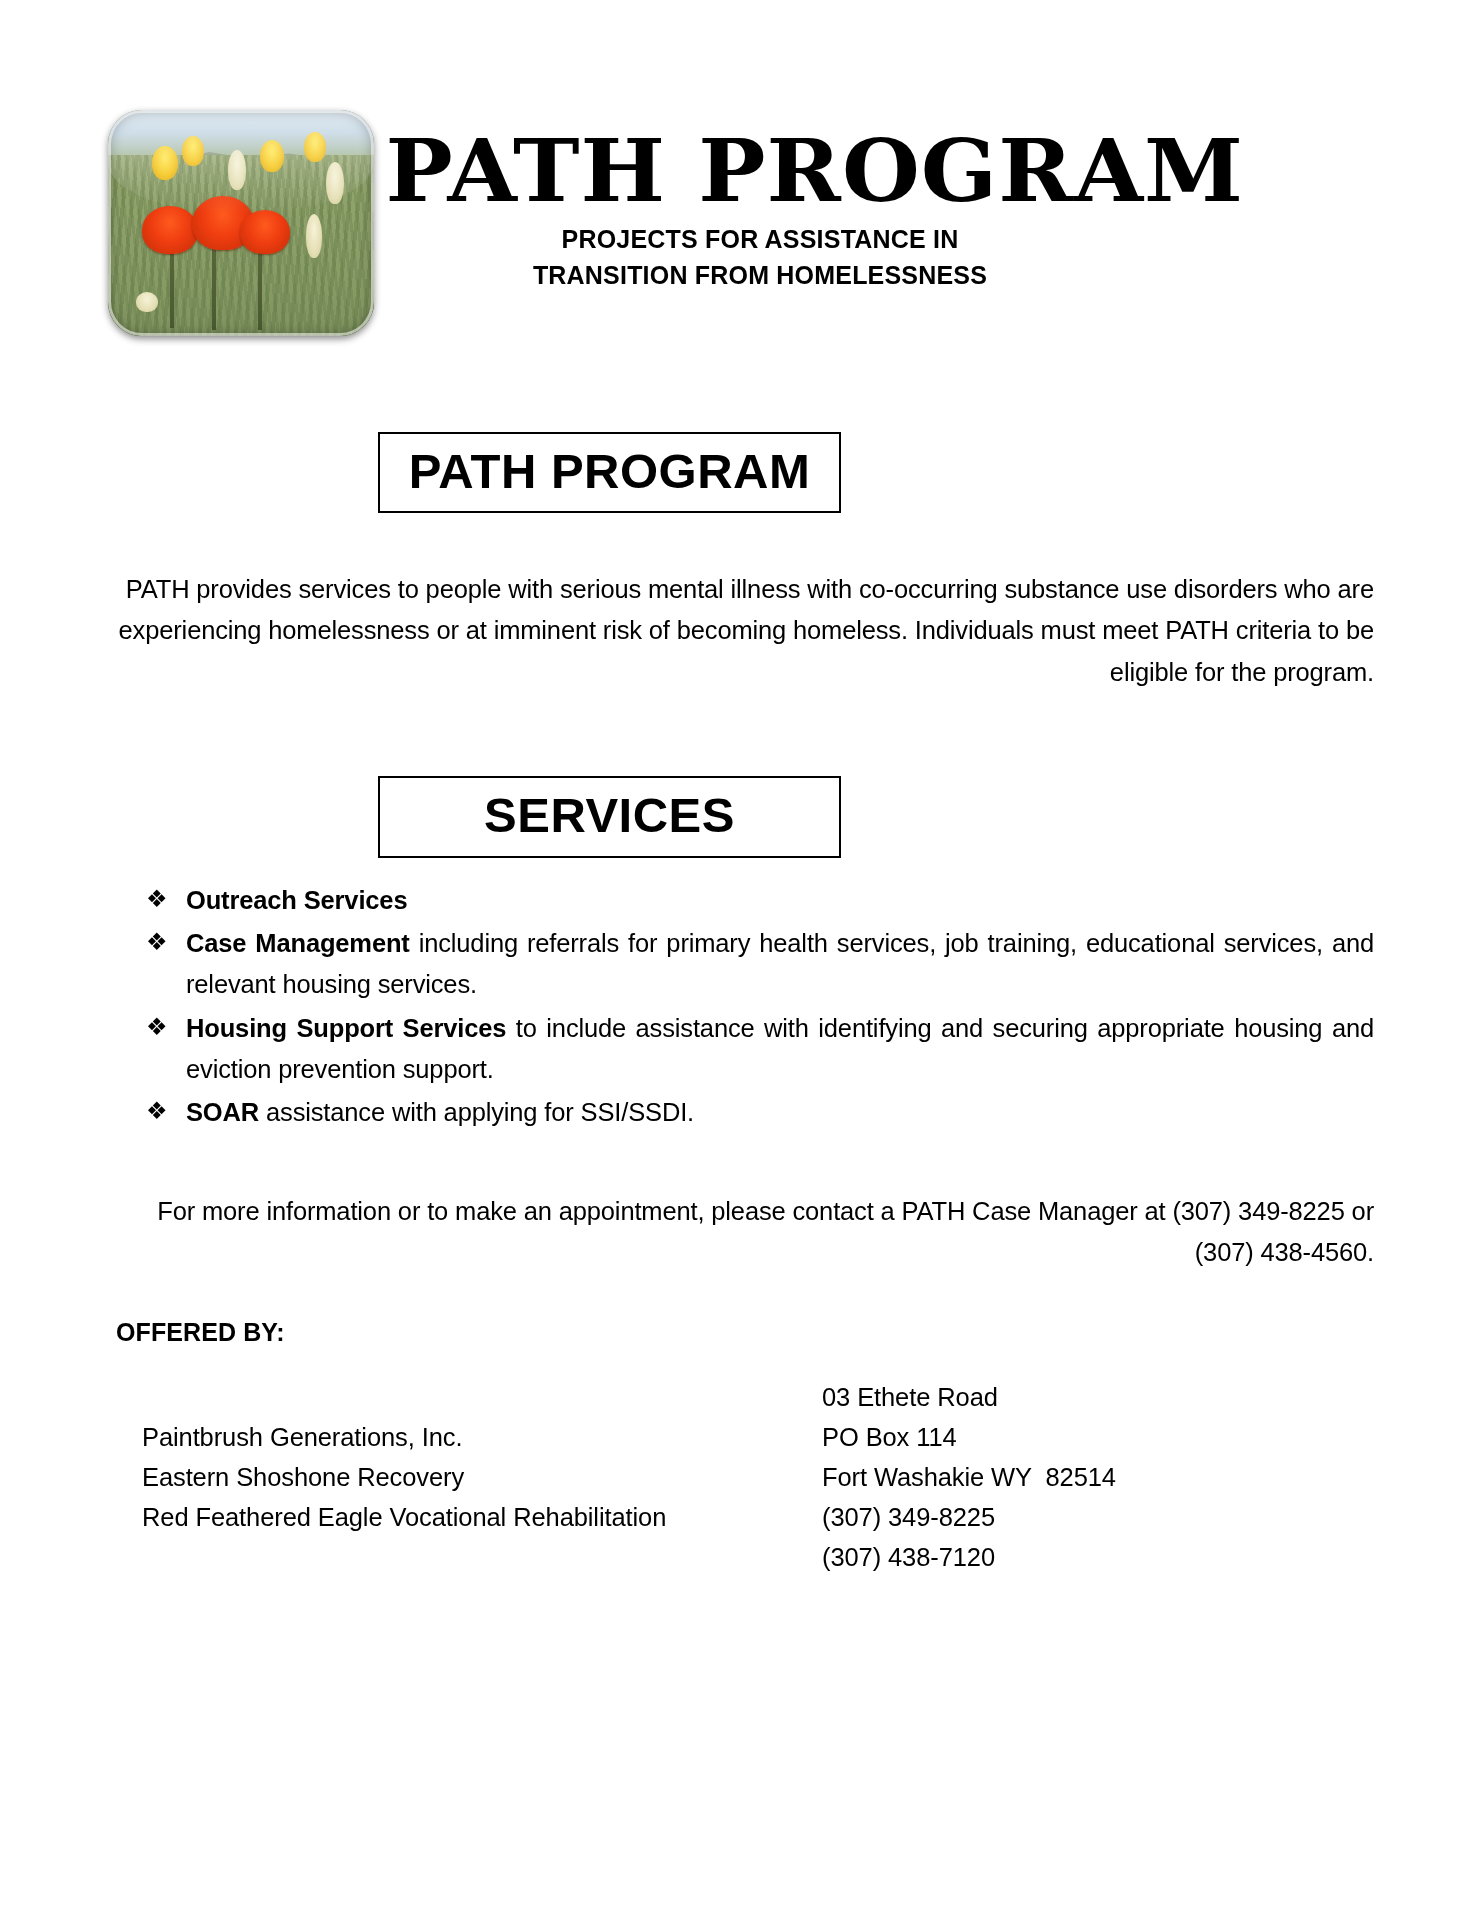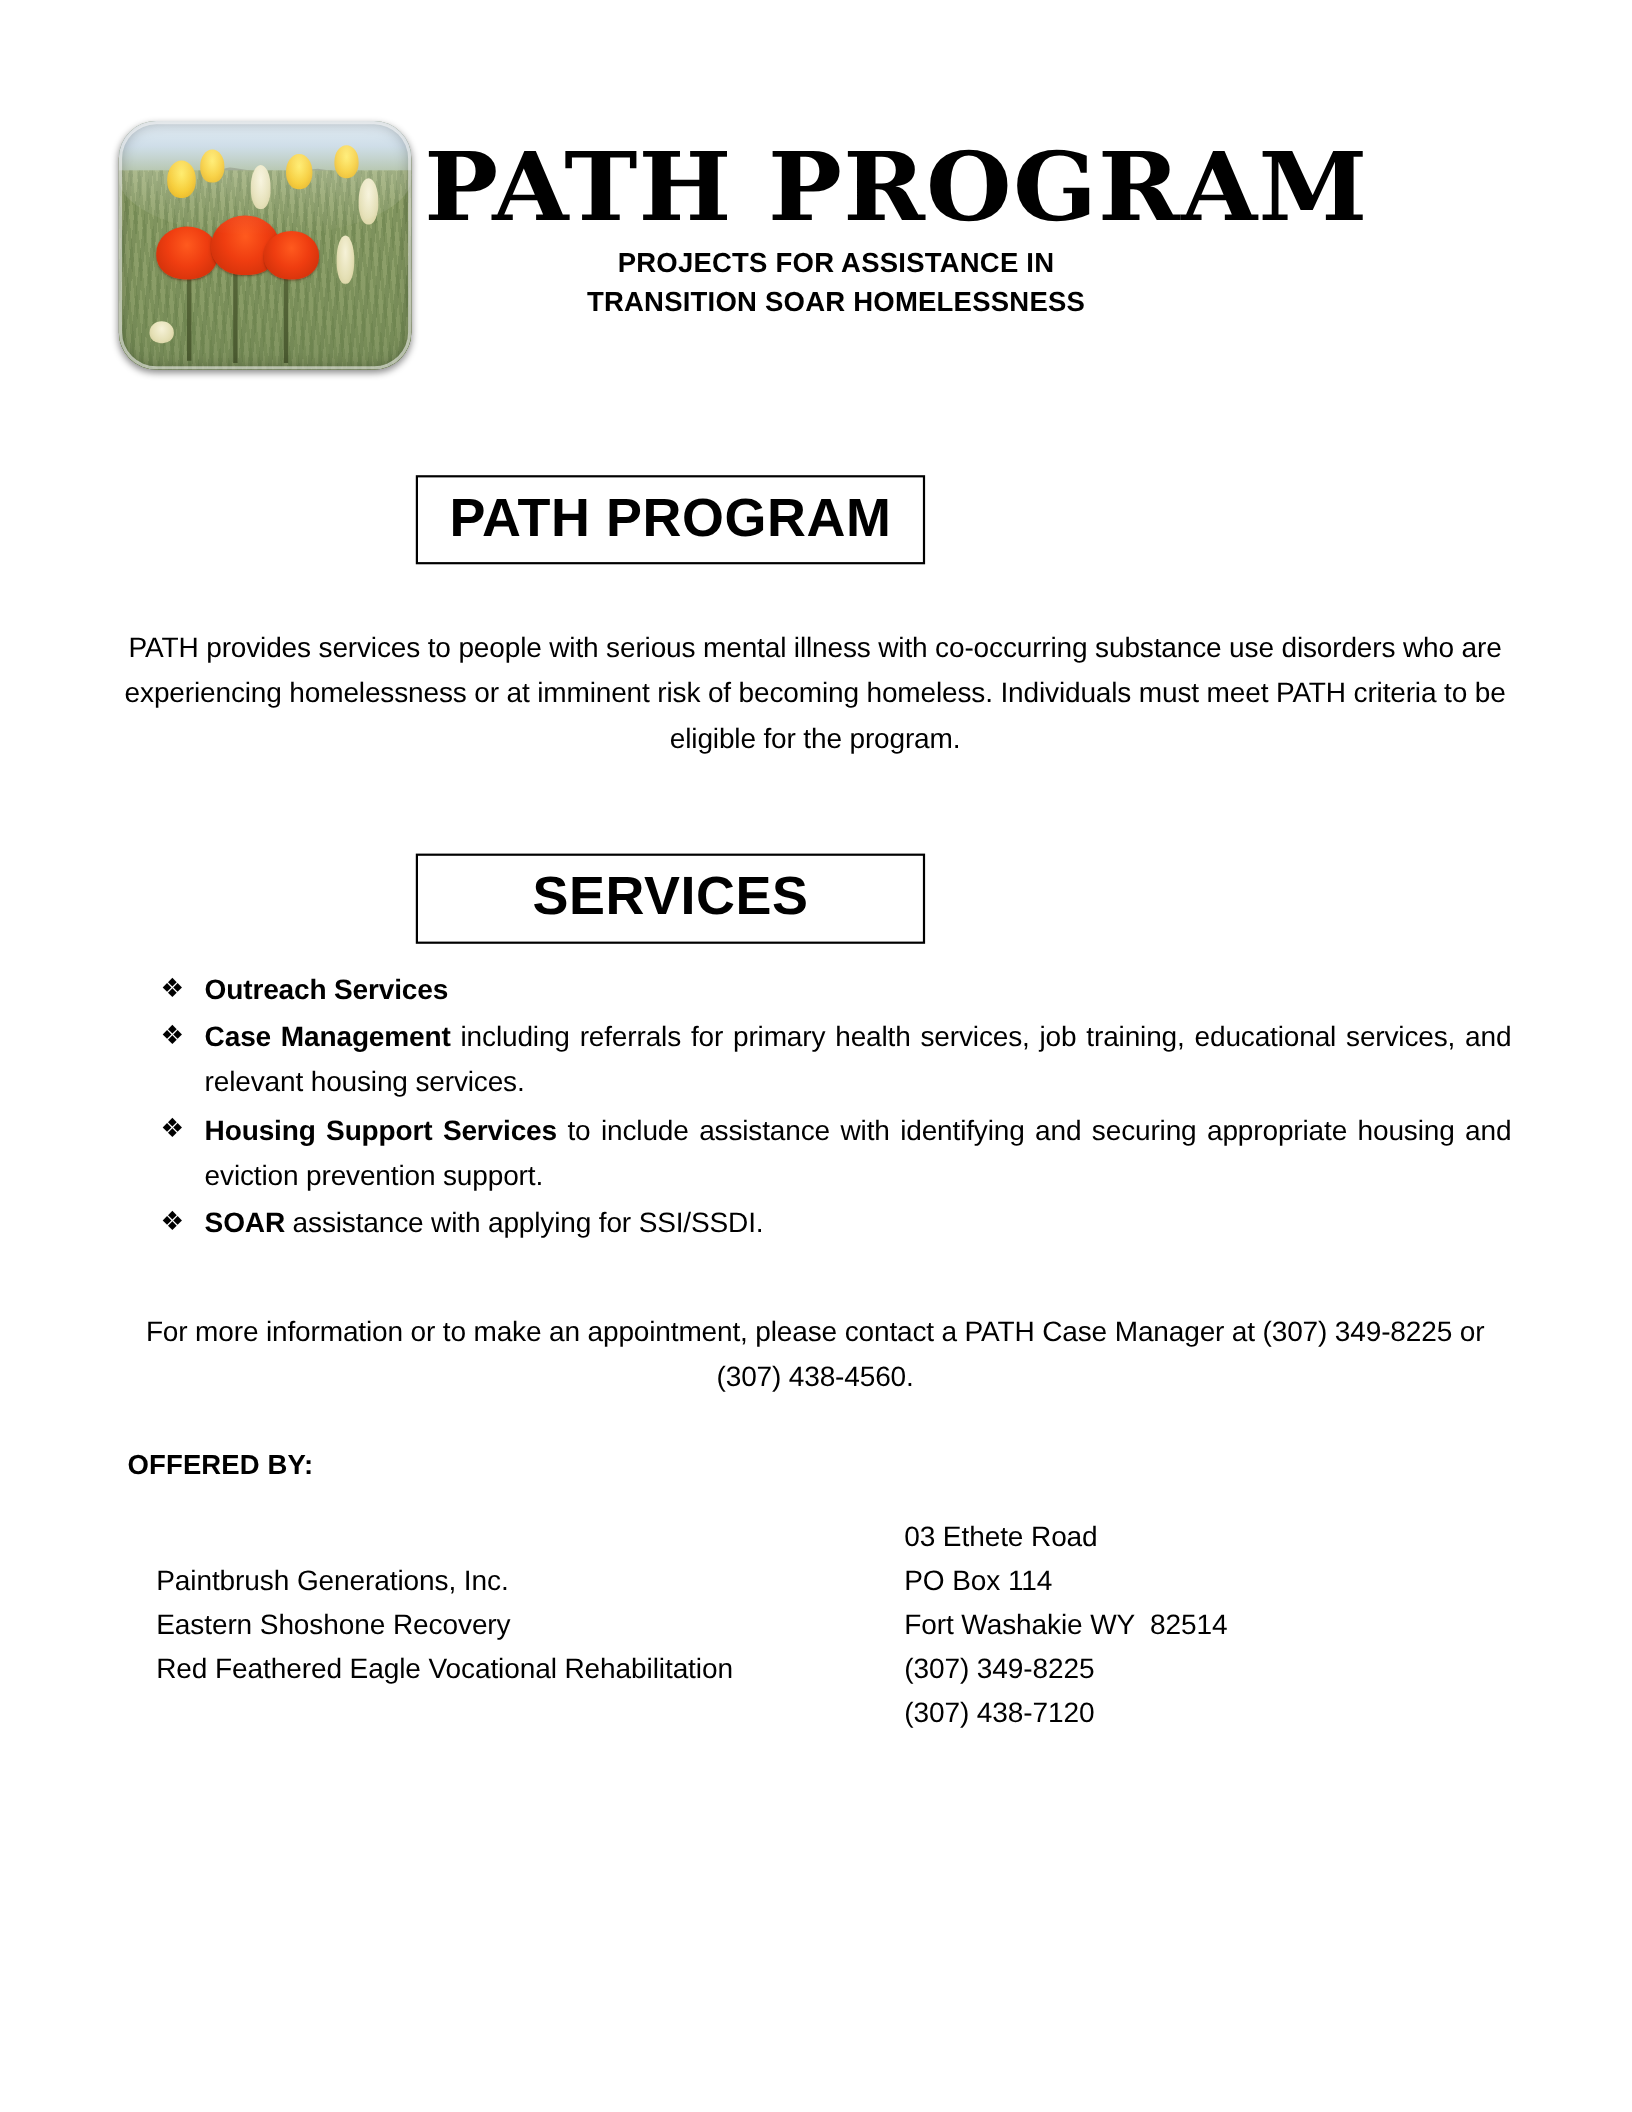--- a/index.html
+++ b/index.html
@@ -119,21 +119,21 @@
     letter-spacing: 0.5px;
   }
 
   
   .body-col { margin: 0 110px 0 108px; }
 
   .para {
     font-family: "Liberation Sans", sans-serif;
     font-size: 25.5px;
     line-height: 1.62;
-    text-align: center;
+    text-align: right;
     letter-spacing: -0.15px;
   }
 
   .services-list {
     list-style: none;
     margin: 22px 0 0 0;
     padding: 0 0 0 38px;
   }
   .services-list li {
     position: relative;
@@ -213,21 +213,21 @@
       <div class="bloom cream" style="left:28px; top:182px; width:22px; height:20px;"></div>
 
       <div class="gloss"></div>
       <div class="edge"></div>
     </div>
 
     <div class="title-block">
       <div class="main-title">PATH PROGRAM</div>
       <div class="sub-title">
         <div>PROJECTS FOR ASSISTANCE IN</div>
-        <div>TRANSITION SOAR HOMELESSNESS</div>
+        <div>TRANSITION FROM HOMELESSNESS</div>
       </div>
     </div>
 
   </div>
 
   <div class="spacer-lg"></div>
 
   <div class="section-box">
     <div class="section-title">PATH PROGRAM</div>
   </div>

